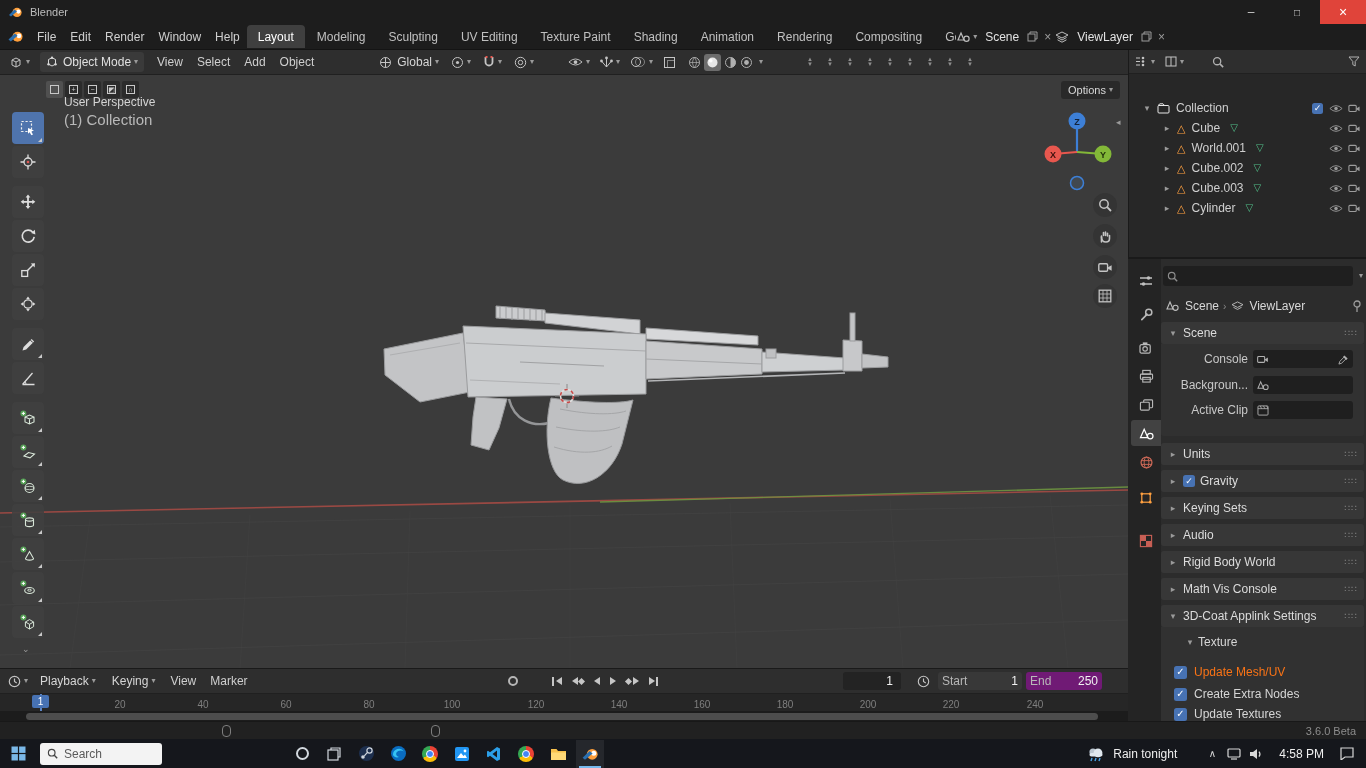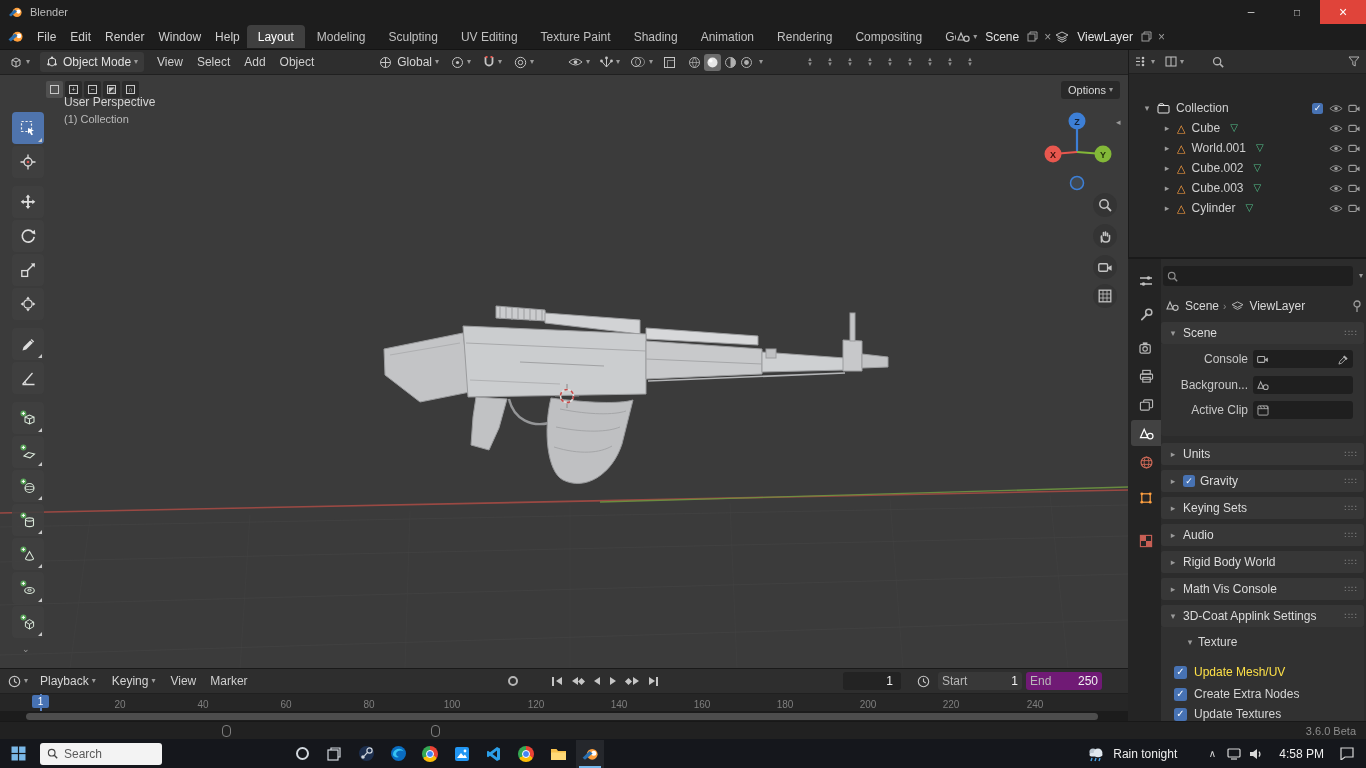--- a/index.html
+++ b/index.html
@@ -319,21 +319,21 @@
         <i>∩</i>
       </span>
   </div>
   <div class="abs flex" style="left:1061px;top:6px;height:18px;padding:0 7px;background:rgba(40,40,40,.92);border-radius:3px">
     <span style="font-size:11px;color:#d8d8d8">Options</span>
     <span class="chev">▾</span>
   </div>
 
   <div class="abs" style="left:64px;top:19px;line-height:17px">
     <div style="color:#d4d4d4">User Perspective</div>
-    <div style="color:#b9b9b9;font-size:11px">(1) Collection</div>
+    <div style="color:#b9b9b9;font-size:15px">(1) Collection</div>
   </div>
 
   <div class="toolbtn active" style="top:37px">
     <svg width="16" height="16" viewBox="0 0 16 16">
         <rect x="1.5" y="1.5" width="10" height="10" fill="none" stroke="#eee" stroke-width="1.2" stroke-dasharray="2.2 1.8"></rect>
         <path d="M8,8 L14,10.5 L11.2,11.4 L13,14.4 L11.4,15.3 L9.6,12.3 L8,13.8 Z" fill="#fff"></path>
       </svg>
       <span class="corner"></span>
   </div>
   <div class="toolbtn" style="top:71px">
@@ -806,21 +806,21 @@
   <span style="margin-left:2px">3D-Coat Applink Settings</span>
   <span class="dots">∷∷</span>
 </div>
 <div class="abs" style="left:1161px;top:627px;width:203px;height:94px;background:#313131"></div>
 <div class="abs flex" style="left:1184px;top:632px;height:20px;color:#d6d6d6">
   <span class="disc">▾</span>
   <span style="margin-left:2px">Texture</span>
 </div>
 <div class="abs flex" style="left:1174px;top:663px;height:18px">
   <span class="cb">✓</span>
-  <span style="margin-left:7px;color:#fde047">Update Mesh/UV</span>
+  <span style="margin-left:7px;color:#f97316">Update Mesh/UV</span>
 </div>
 <div class="abs flex" style="left:1174px;top:685px;height:18px">
   <span class="cb">✓</span>
   <span style="margin-left:7px;color:#d6d6d6">Create Extra Nodes</span>
 </div>
 <div class="abs flex" style="left:1174px;top:707px;height:14px;overflow:hidden">
   <span class="cb">✓</span>
   <span style="margin-left:7px;color:#d6d6d6">Update Textures</span>
 </div>
 

